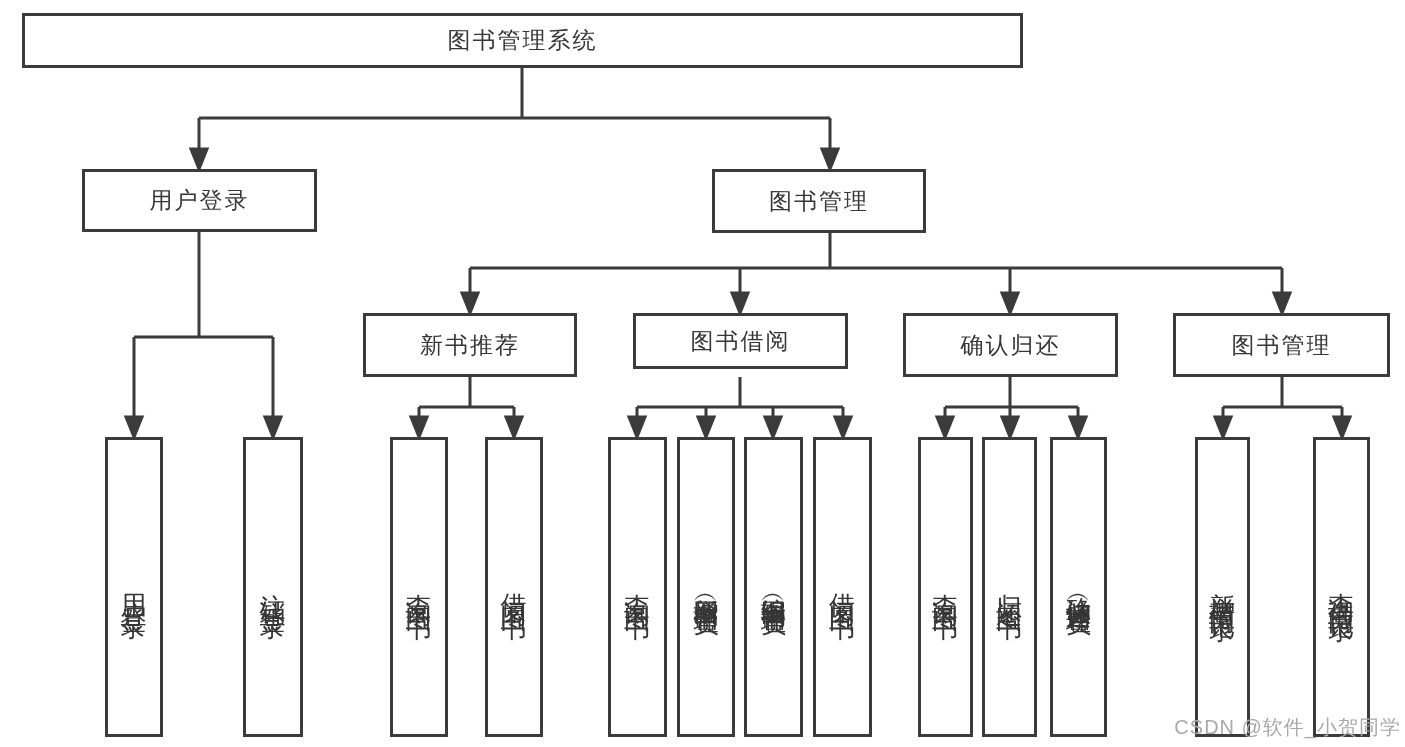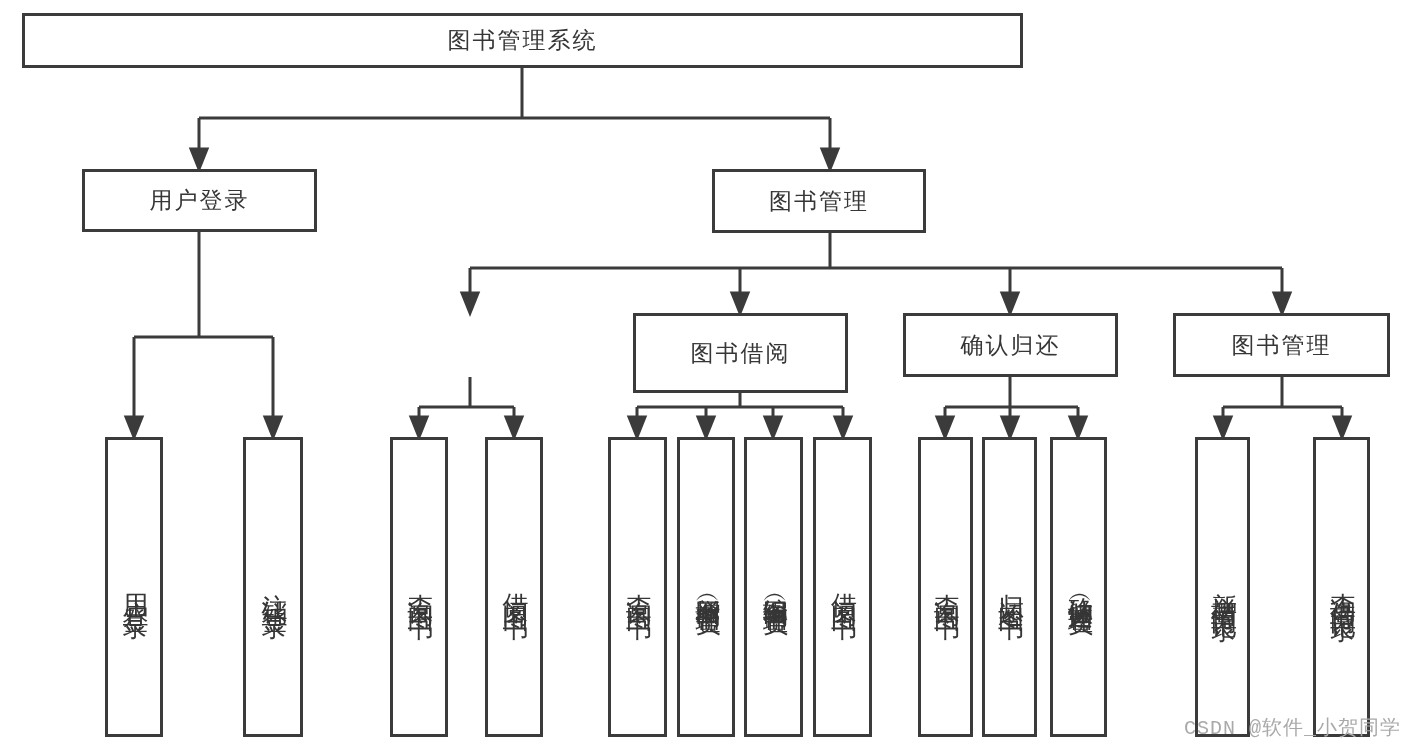--- a/index.html
+++ b/index.html
@@ -5,21 +5,21 @@
   html, body {
     margin: 0;
     padding: 0;
     background: #ffffff;
   }
   .stage {
     position: relative;
     width: 1405px;
     height: 747px;
     background: #ffffff;
-    font-family: Liberation Mono, monospace;
+    font-family: Liberation Sans, sans-serif;
     overflow: hidden;
   }
   .connectors {
     position: absolute;
     left: 0;
     top: 0;
     z-index: 1;
   }
   .box {
     position: absolute;
@@ -119,21 +119,24 @@
     <span class="hlabel">图书管理系统</span>
   </div>
 
   <div class="box" style="left:82px;top:169px;width:235px;height:63px">
     <span class="hlabel">用户登录</span>
   </div>
   <div class="box" style="left:712px;top:169px;width:214px;height:64px">
     <span class="hlabel">图书管理</span>
   </div>
 
-  <div class="box" style="left:633px;top:313px;width:215px;height:80px">
+  <div class="box" style="left:363px;top:313px;width:214px;height:64px">
+    <span class="hlabel">新书推荐</span>
+  </div>
+  <div class="box" style="left:633px;top:313px;width:215px;height:56px">
     <span class="hlabel">图书借阅</span>
   </div>
   <div class="box" style="left:903px;top:313px;width:215px;height:64px">
     <span class="hlabel">确认归还</span>
   </div>
   <div class="box" style="left:1173px;top:313px;width:217px;height:64px">
     <span class="hlabel">图书管理</span>
   </div>
 
   <div class="box" style="left:105px;top:437px;width:58px;height:300px">

